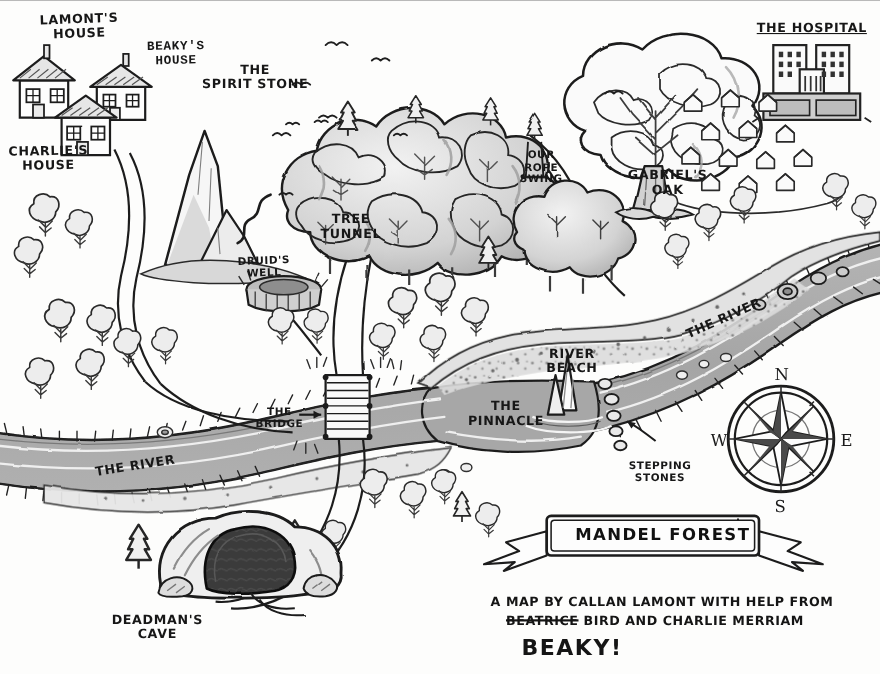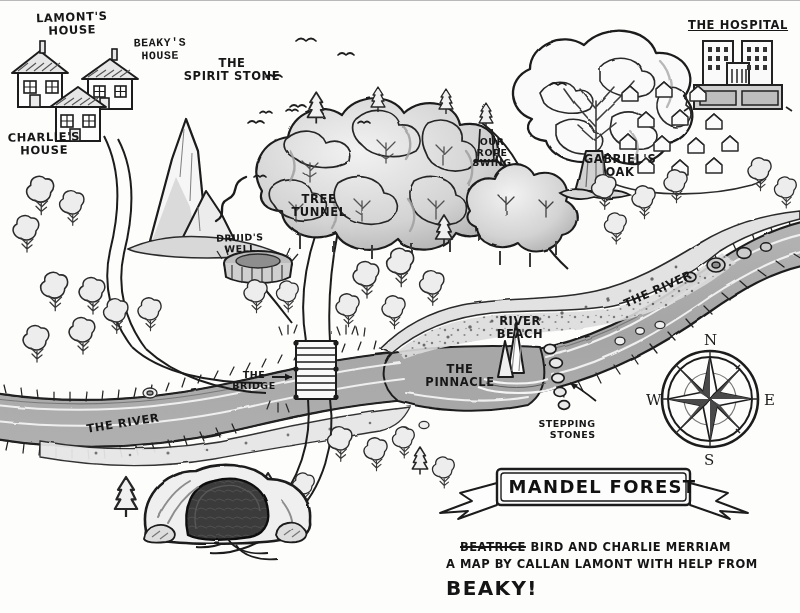--- a/index.html
+++ b/index.html
@@ -36,37 +36,37 @@
   .lbl.md{font-size:11.5px;}
 
   
   #title-banner{
     position:absolute;left:497px;top:468px;width:193px;height:34px;
   }
   #title-text{
     position:absolute;left:0;top:0;width:211px;height:34px;
     display:flex;align-items:center;justify-content:center;
     font-family:"DejaVu Sans", sans-serif;font-weight:700;
-    font-size:18px;letter-spacing:1.3px;color:#111;
+    font-size:15px;letter-spacing:1.3px;color:#111;
     text-transform:uppercase;
   }
 
   
   #credit{
     position:absolute;left:446px;top:538px;width:350px;
     font-family:"DejaVu Sans", sans-serif;font-weight:700;
     font-size:11.5px;letter-spacing:0.5px;color:#151515;
     text-transform:uppercase;line-height:1.45;
   }
   #credit-line1{display:block;}
   #credit-line2{display:block;padding-left:14px;}
   .struck{text-decoration:line-through;text-decoration-thickness:1.6px;}
   #credit-beaky{
     display:block;margin-top:2px;
-    font-size:20px;letter-spacing:1.4px;font-weight:700;
+    font-size:20px;letter-spacing:1.4px;font-weight:700;margin-left:28px;
   }
 
   
   .compass-letter{
     position:absolute;font-family:"DejaVu Serif", serif;
     font-size:15px;color:#1a1a1a;font-weight:400;
   }
 </style>
 </head>
 <body>
@@ -708,50 +708,52 @@
   <div class="lbl sm" style="left:240px;top:232px;transform:translateX(-50%) rotate(-2deg);">DRUID'S
 WELL</div>
 
   <div class="lbl md" style="left:319px;top:192px;transform:translateX(-50%);">TREE
 TUNNEL</div>
 
   <div class="lbl sm" style="left:492px;top:104px;transform:translateX(-50%);margin-top:32px;">OUR
 ROPE
 SWING</div>
 
-  <div class="lbl md" style="left:607px;top:152px;transform:translateX(-50%);margin-left:13px;">GABRIEL'S
+  <div class="lbl md" style="left:607px;top:152px;transform:translateX(-50%);">GABRIEL'S
 OAK</div>
 
   <div class="lbl md" style="left:738px;top:18px;transform:translateX(-50%);text-decoration:underline;">THE HOSPITAL</div>
 
   <div class="lbl md" style="left:520px;top:314px;transform:translateX(-50%);">RIVER
 BEACH</div>
 
   <div class="lbl md" style="left:460px;top:362px;transform:translateX(-50%);">THE
 PINNACLE</div>
 
-  <div class="lbl sm" style="left:567px;top:418px;transform:translateX(-50%);text-align:right;">STEPPING
+  <div class="lbl sm" style="left:600px;top:418px;transform:translateX(-50%);">STEPPING
 STONES</div>
 
   <div class="lbl sm" style="left:254px;top:369px;transform:translateX(-50%);">THE
 BRIDGE</div>
 
+  <div class="lbl md" style="left:143px;top:556px;transform:translateX(-50%);">DEADMAN'S
+CAVE</div>
 
   <div class="lbl md" style="left:123px;top:416px;transform:translateX(-50%) rotate(-9deg);">THE RIVER</div>
 
   <div class="lbl md" style="left:658px;top:282px;transform:translateX(-50%) rotate(-24deg);">THE RIVER</div>
 
   <div class="compass-letter" style="left:704px;top:330px;">N</div>
   <div class="compass-letter" style="left:764px;top:390px;">E</div>
   <div class="compass-letter" style="left:704px;top:450px;">S</div>
   <div class="compass-letter" style="left:646px;top:390px;">W</div>
 
   <div id="title-banner">
     <div id="title-text">MANDEL FOREST</div>
   </div>
 
   <div id="credit">
+    <span id="credit-line1">A MAP BY CALLAN LAMONT WITH HELP FROM</span>
     <span id="credit-line2"><span class="struck">BEATRICE</span> <span>BIRD AND CHARLIE MERRIAM</span></span>
-    <span id="credit-line1">A MAP BY CALLAN LAMONT WITH HELP FROM</span>
     <span id="credit-beaky">BEAKY!</span>
   </div>
 
 </div>
 
 </body></html>

